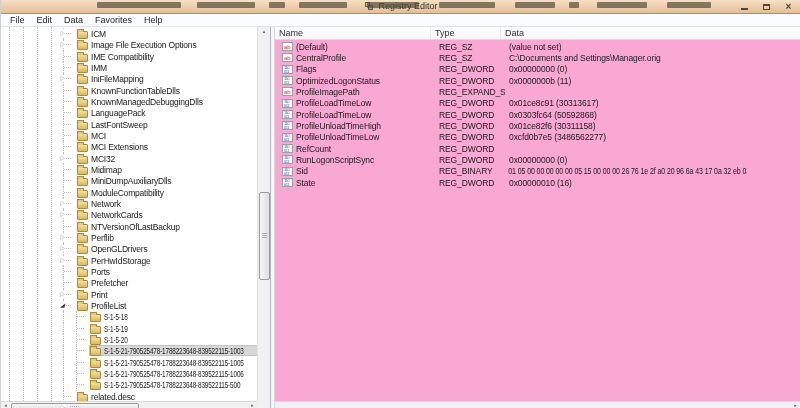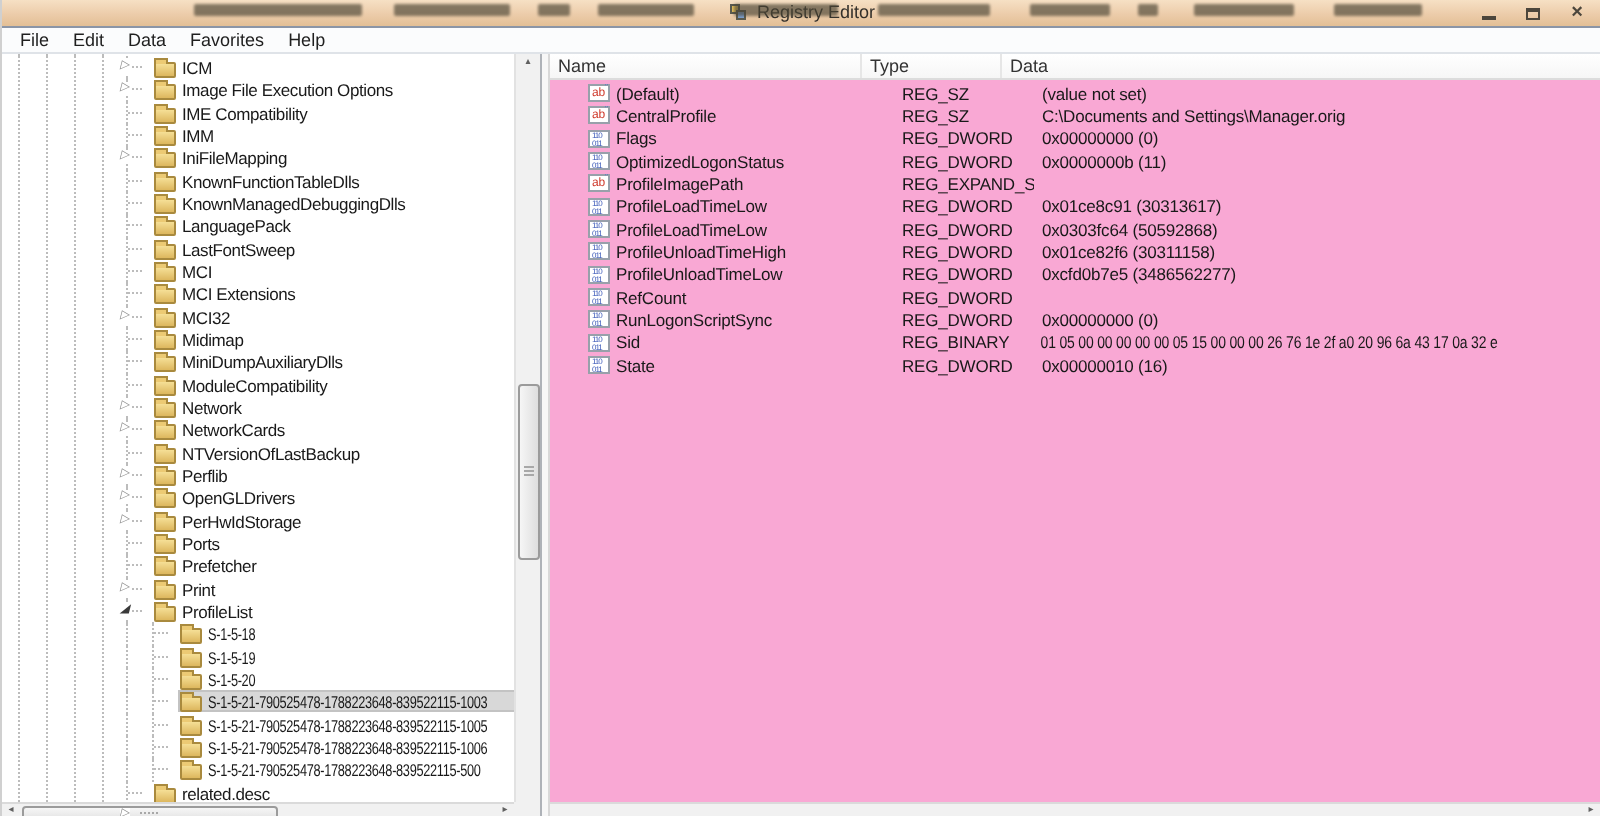--- a/index.html
+++ b/index.html
@@ -83,21 +83,21 @@
 
   
   .list-pane { flex:1; position:relative; background:#f9a8d4; border-left:1px solid #d8d8d8;
     overflow:hidden; }
   .list-header { display:flex; height:13px; background:linear-gradient(#ffffff,#f6f6f6);
     border-bottom:1px solid #dcdcdc; }
   .hcell { font-size:9px; color:#333; padding-left:4px; border-right:1px solid #e6e6e6;
     display:flex; align-items:center; flex:none; }
   .hcell:nth-child(1){ width:156px; } .hcell:nth-child(2){ width:70px; }
   .hcell:nth-child(3){ flex:1; border-right:none; }
-  .list-rows { position:absolute; top:14px; left:16px; right:0; }
+  .list-rows { position:absolute; top:14px; left:4px; right:0; }
   .list-row { display:flex; height:11.34px; align-items:center; white-space:nowrap;
     font-size:8.5px; letter-spacing:-0.1px; color:#191919; }
   .cell-name { width:156px; flex:none; display:flex; align-items:center; padding-left:3px;
     overflow:hidden; }
   .cell-type { width:70px; flex:none; padding-left:4px; overflow:hidden; }
   .cell-data { flex:1; padding-left:4px; overflow:hidden; }
   .list-row[data-icon="binary-icon"] .cell-data { transform:scaleX(.82); transform-origin:0 50%; }
   .reg-icon { width:11px; height:9px; flex:none; margin-right:3px; position:relative;
     border:1px solid #98a0aa; background:#fff; }
   .list-row[data-icon="string-icon"] .reg-icon::before { content:"ab"; position:absolute;

